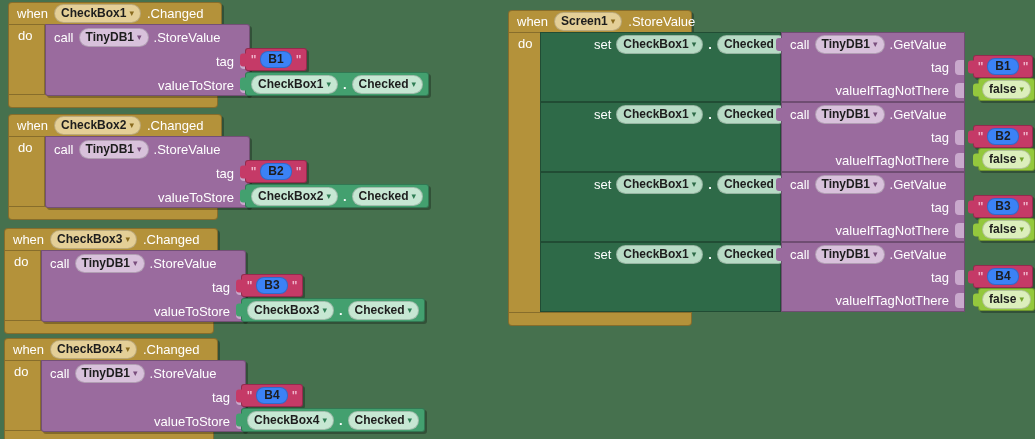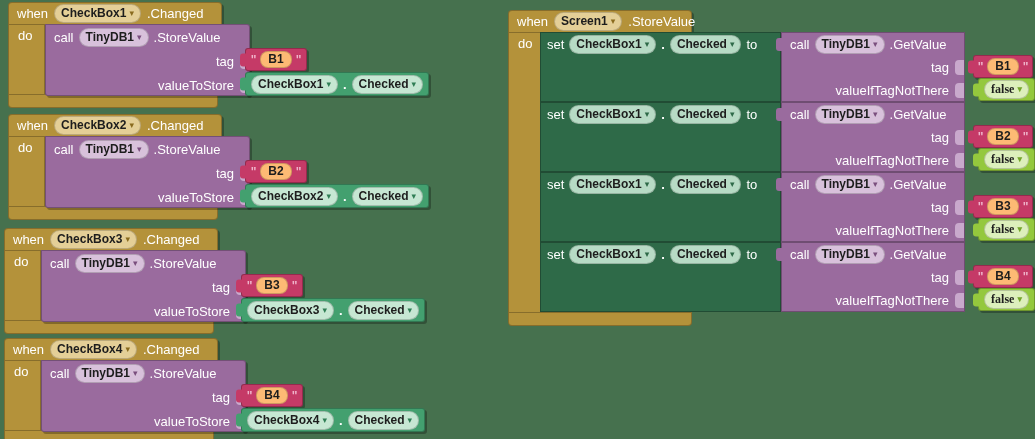--- a/index.html
+++ b/index.html
@@ -46,57 +46,57 @@
           flex:0 0 auto;}
   
   .vtab::before{content:"";position:absolute;left:-6px;top:50%;
                 transform:translateY(-50%);width:8px;height:13px;
                 background:inherit;border-radius:3px 0 0 3px;}
   .rblock{position:absolute;height:23px;background:#C53A67;
           border:1px solid rgba(0,0,0,0.25);box-sizing:border-box;
           border-radius:3px;display:flex;align-items:center;gap:4px;
           justify-content:center;}
   .q{color:#EFB3CA;font-size:12px;font-weight:bold;}
-  .rpill{background:#fdba74;border-radius:8px;padding:0 7px;}
+  .rpill{background:#3b82f6;border-radius:8px;padding:0 7px;}
   .gtblock{position:absolute;height:24px;background:#43A06F;
            border:1px solid rgba(0,0,0,0.25);box-sizing:border-box;
            border-radius:3px;display:flex;align-items:center;gap:5px;
            padding:0 5px;}
   .gtpill{background:#C6E7D3;}
   .gtpill .arr{color:#2f7e54;}
   .dot{color:#fff;font-weight:bold;}
   .lblock .rblock{left:237px;top:46px;width:62px;}
   .lblock .gtblock{left:237px;top:70px;width:184px;}
   
   .iblock{position:absolute;left:508px;top:10px;width:527px;height:320px;}
   .iblock .gheader{width:184px;}
   .iblock .gleft{height:281px;}
   .iblock .gbottom{top:302px;width:184px;}
   .irow{position:absolute;left:32px;width:495px;height:70px;}
   .ir0{top:22px;} .ir1{top:92px;} .ir2{top:162px;} .ir3{top:232px;}
   .setarea{position:absolute;left:0;top:0;width:241px;height:70px;
            background:#2E6A48;border:1px solid rgba(0,0,0,0.28);
            box-sizing:border-box;}
   .setline{height:23px;display:flex;align-items:center;gap:5px;
-           padding:0 0 0 6px;}
+           padding:0 0 0 6px;margin-left:47px;}
   .spill{background:#B7DBC5;}
   .spill .arr{color:#2E6A48;}
   .getblock{position:absolute;left:241px;top:0;width:184px;height:70px;
             background:#9A6B9E;border:1px solid rgba(0,0,0,0.28);
             box-sizing:border-box;}
   .getblock::before{content:"";position:absolute;left:-6px;top:5px;width:8px;
                     height:13px;background:#9A6B9E;border-radius:3px 0 0 3px;}
   .grow{height:23px;display:flex;align-items:center;gap:5px;padding:0 0 0 8px;}
   .grow.pparam{justify-content:flex-end;gap:6px;}
   .irow .rblock{left:433px;top:23px;width:60px;}
   .fblock{position:absolute;left:438px;top:46px;width:57px;height:23px;
           background:#94C83D;border:1px solid rgba(0,0,0,0.25);
           box-sizing:border-box;border-radius:3px;display:flex;
           align-items:center;justify-content:center;}
-  .fpill{background:#DCEFBC;font-family:Liberation Serif, serif;}
+  .fpill{background:#DCEFBC;}
   .fpill .arr{color:#74A52A;}
 </style>
 </head>
 <body>
 
 <div id="canvas">
 
   <div class="lblock lb0">
     <div class="gheader shadow">
       <span class="wlab">when</span>

